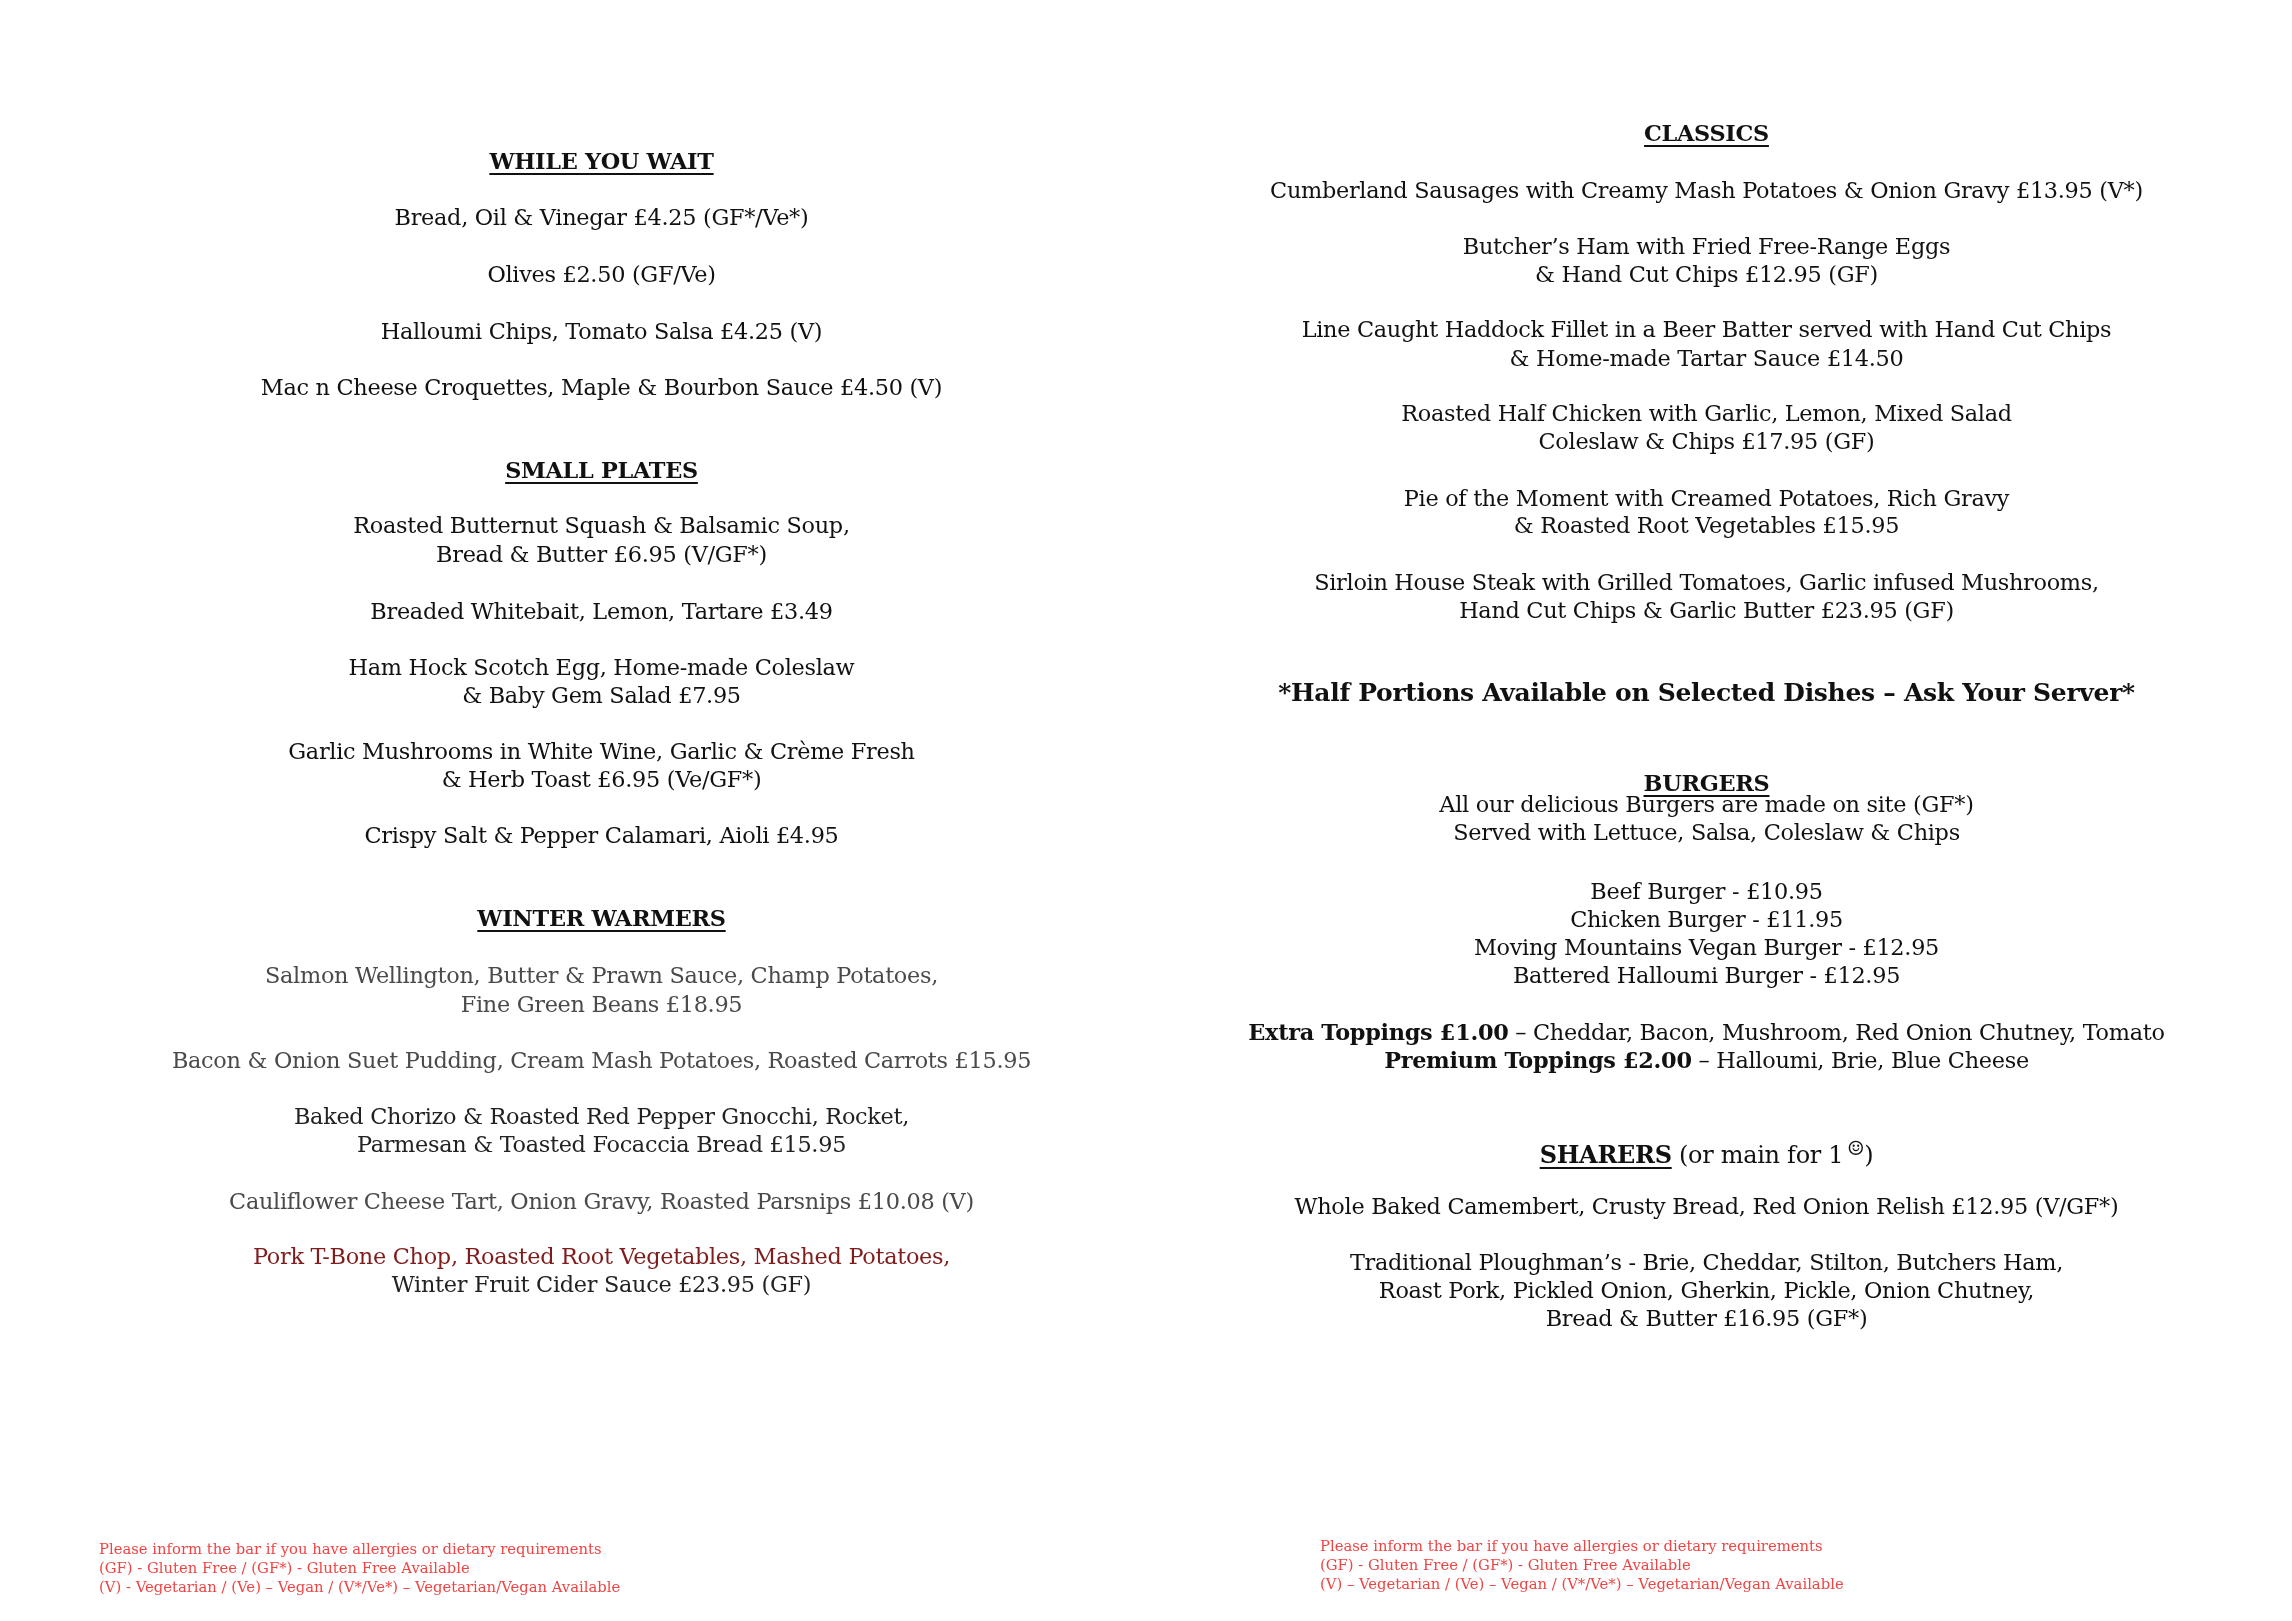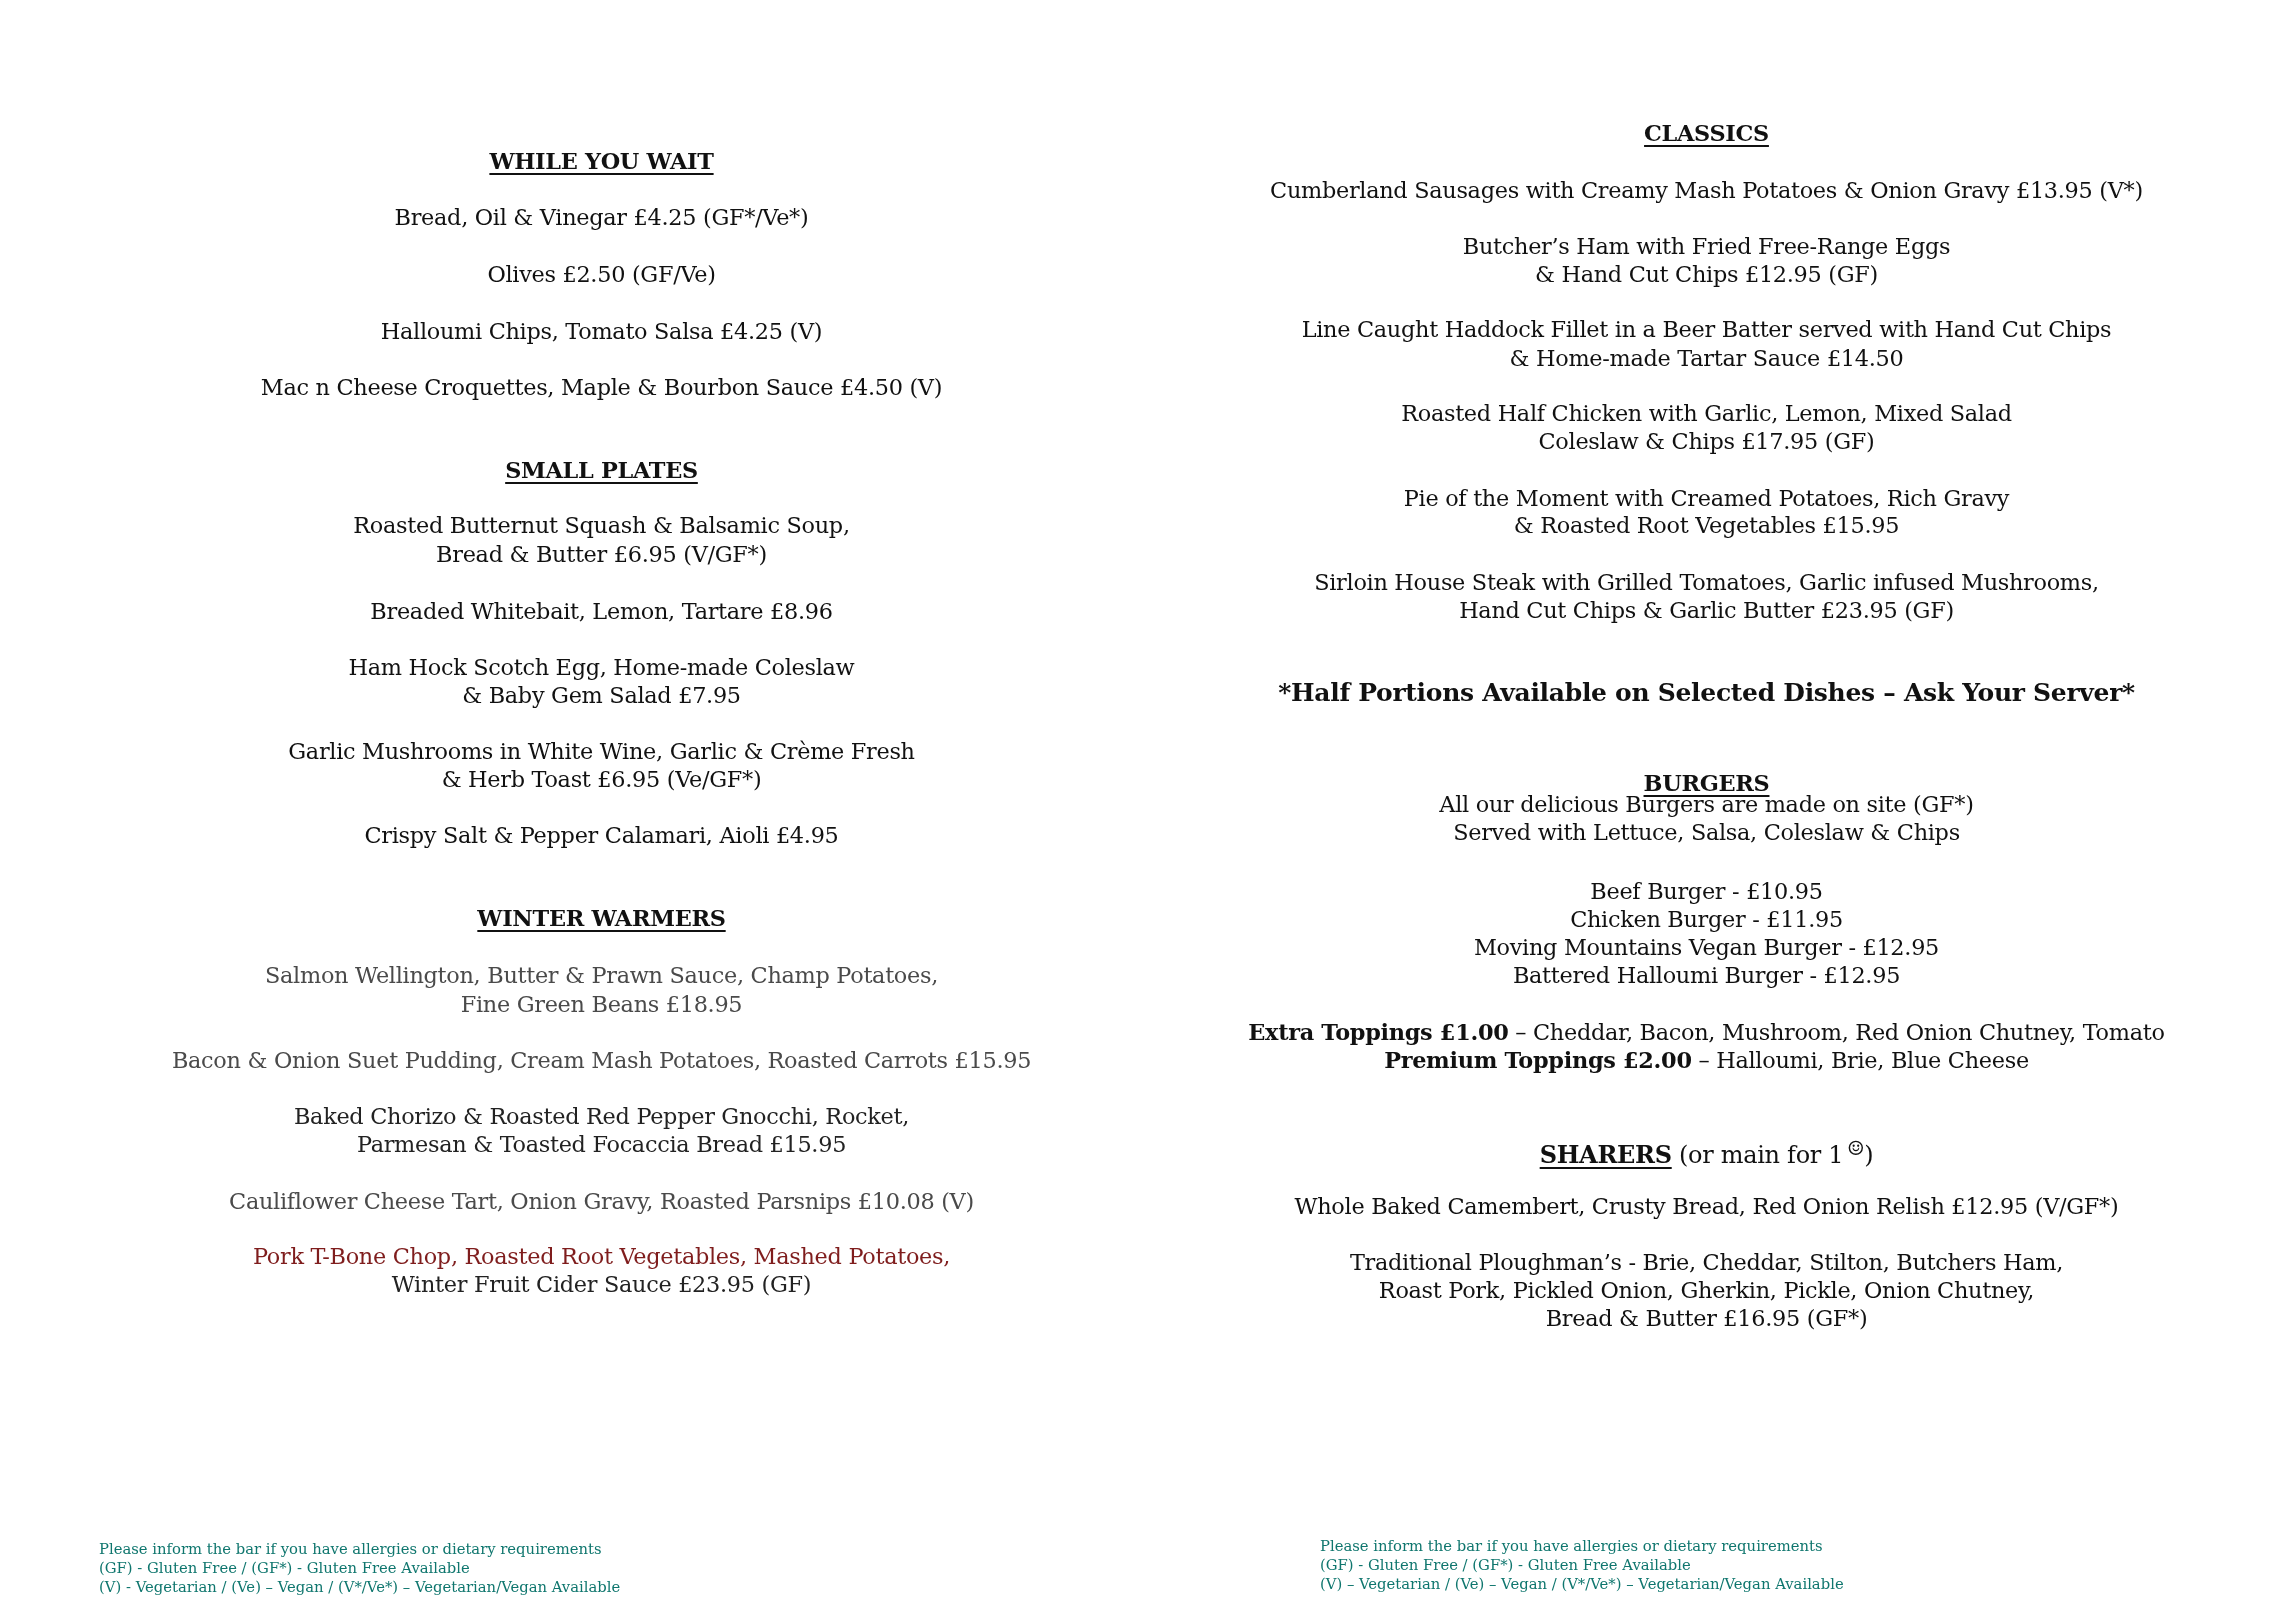--- a/index.html
+++ b/index.html
@@ -9,40 +9,40 @@
   .col-left { left: 64px; width: 1075px; }
   .col-right { left: 1169px; width: 1075px; }
   .line { position: absolute; left: 0; right: 0; white-space: nowrap;
           font-size: 22.4px; line-height: 29px; letter-spacing: -0.3px; }
   .heading { font-weight: bold; text-decoration: underline; text-underline-offset: 3.6px;
              text-decoration-thickness: 1.8px; font-size: 22.4px; }
   .heading-lg { font-size: 24px; }
   .gray { color: #4a4a4a; }
   .bold { font-weight: bold; margin-top: 32px; }
   .note { font-weight: bold; font-size: 25px; }
-  .footer { position: absolute; text-align: left; color: #0f766e;
+  .footer { position: absolute; text-align: left; color: #ef4444;
             font-size: 14.8px; line-height: 19px; white-space: nowrap; }
   .footer-left { left: 99px; top: 1539px; }
   .footer-right { left: 1320px; top: 1536px; }
   .smiley { display: inline-block; font-size: 19.7px; vertical-align: 8px; margin-left: 3.6px; }
 </style>
 </head>
 <body>
 
 <div class="col col-left">
   <div class="line heading" style="top:147px">WHILE YOU WAIT</div>
   <div class="line" style="top:203px">Bread, Oil &amp; Vinegar £4.25 (GF*/Ve*)</div>
   <div class="line" style="top:260px">Olives £2.50 (GF/Ve)</div>
   <div class="line" style="top:317px">Halloumi Chips, Tomato Salsa £4.25 (V)</div>
   <div class="line" style="top:373px">Mac n Cheese Croquettes, Maple &amp; Bourbon Sauce £4.50 (V)</div>
 
   <div class="line heading" style="top:456px">SMALL PLATES</div>
   <div class="line" style="top:511px">Roasted Butternut Squash &amp; Balsamic Soup,</div>
   <div class="line" style="top:540px">Bread &amp; Butter £6.95 (V/GF*)</div>
-  <div class="line" style="top:597px">Breaded Whitebait, Lemon, Tartare £8.96</div>
+  <div class="line" style="top:597px">Breaded Whitebait, Lemon, Tartare £3.49</div>
   <div class="line" style="top:653px">Ham Hock Scotch Egg, Home-made Coleslaw</div>
   <div class="line" style="top:681px">&amp; Baby Gem Salad £7.95</div>
   <div class="line" style="top:737px">Garlic Mushrooms in White Wine, Garlic &amp; Crème Fresh</div>
   <div class="line" style="top:765px">&amp; Herb Toast £6.95 (Ve/GF*)</div>
   <div class="line" style="top:821px">Crispy Salt &amp; Pepper Calamari, Aioli £4.95</div>
 
   <div class="line heading" style="top:904px">WINTER WARMERS</div>
   <div class="line gray" style="top:961px">Salmon Wellington, Butter &amp; Prawn Sauce, Champ Potatoes,</div>
   <div class="line gray" style="top:990px">Fine Green Beans £18.95</div>
   <div class="line gray" style="top:1046px">Bacon &amp; Onion Suet Pudding, Cream Mash Potatoes, Roasted Carrots £15.95</div>

